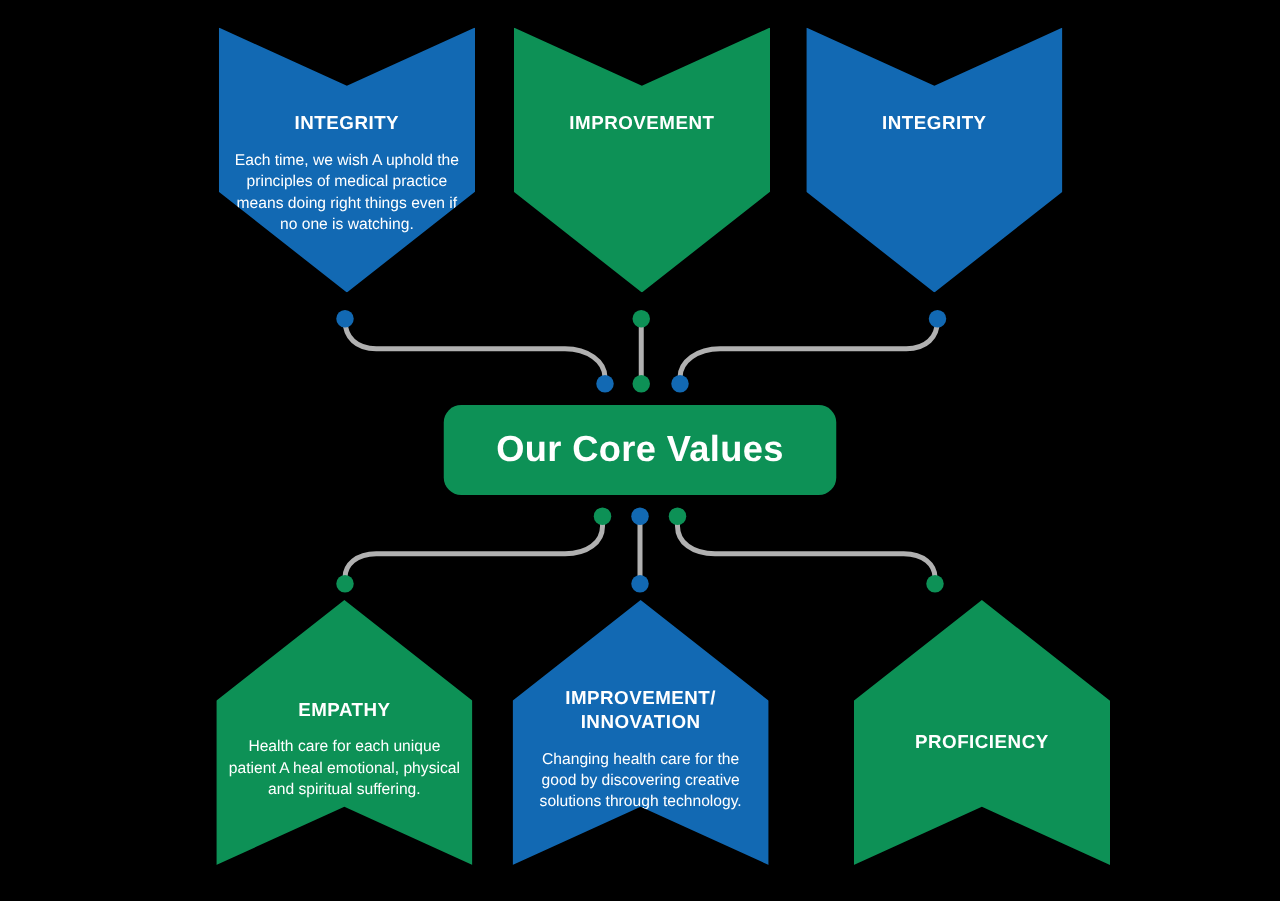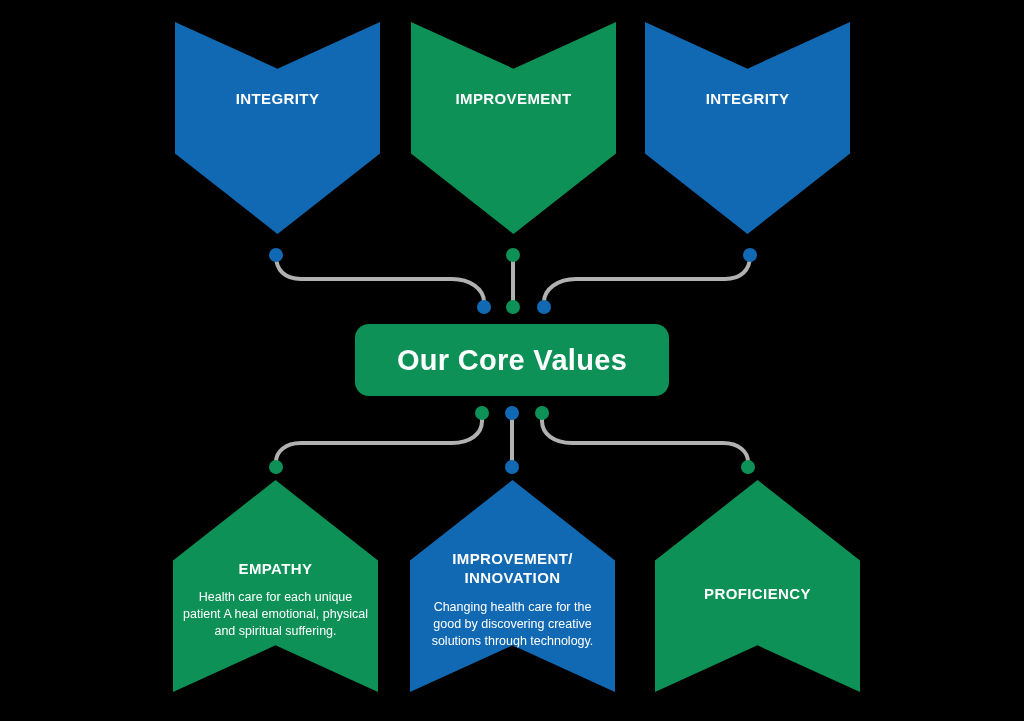--- a/index.html
+++ b/index.html
@@ -20,21 +20,21 @@
   }
   .banner.bottom {
     clip-path:polygon(50% 0%, 100% 38%, 100% 100%, 50% 78%, 0% 100%, 0% 38%);
     padding:34px 10px 6px 10px; justify-content:center;
   }
   .b0 { left:175px; top:22px; }
   .b1 { left:411px; top:22px; }
   .b2 { left:645px; top:22px; }
   .b3 { left:173px; top:480px; }
   .b4 { left:410px; top:480px; }
-  .b5 { left:655px; top:480px;gap:48px; }
+  .b5 { left:683px; top:480px;gap:48px; }
   .banner-title {
     font-size:15px; font-weight:bold; letter-spacing:.4px;
     margin-bottom:11px; line-height:1.25; max-width:170px;
   }
   .banner-desc {
     font-size:12.5px; line-height:1.36; max-width:186px;
   }
   .center-box {
     position:absolute; left:355px; top:324px; width:314px; height:72px;
     border-radius:14px; display:flex; align-items:center; justify-content:center;
@@ -70,20 +70,21 @@
     <circle cx="512" cy="413" r="7" fill="#1269b3"></circle>
     <circle cx="542" cy="413" r="7" fill="#0d9156"></circle>
 
     <circle cx="276" cy="467" r="7" fill="#0d9156"></circle>
     <circle cx="512" cy="467" r="7" fill="#1269b3"></circle>
     <circle cx="748" cy="467" r="7" fill="#0d9156"></circle>
   </svg>
 
   <div class="banner top b0" style="background: rgb(18, 105, 179);">
     <div class="banner-title">INTEGRITY</div>
+    <div class="banner-desc">Each time, we wish A uphold the principles of medical practice means doing right things even if no one is watching.</div>
   </div>
   <div class="banner top b1" style="background: rgb(13, 145, 86);">
     <div class="banner-title">IMPROVEMENT</div>
   </div>
   <div class="banner top b2" style="background: rgb(18, 105, 179);">
     <div class="banner-title">INTEGRITY</div>
   </div>
 
   <div class="center-box" style="background: rgb(13, 145, 86);">
     <div class="center-label">Our Core Values</div>

